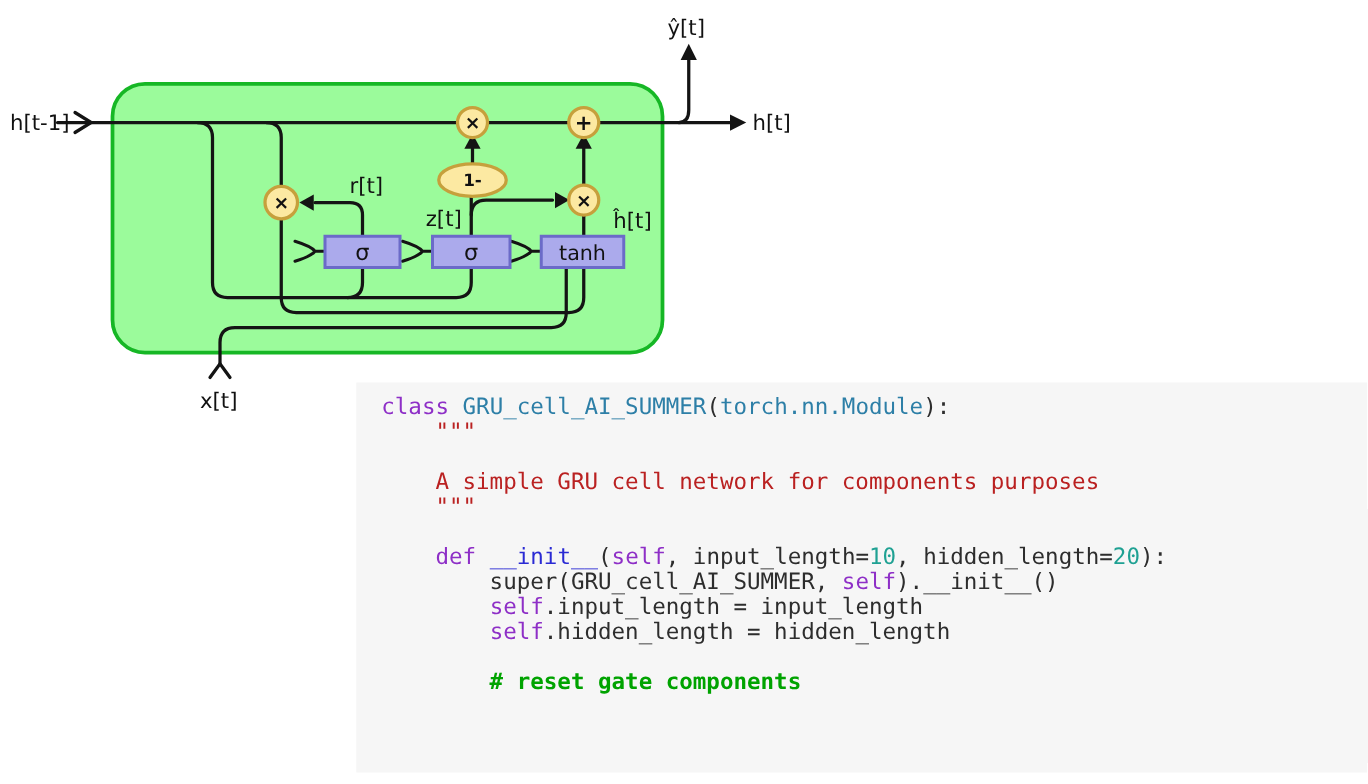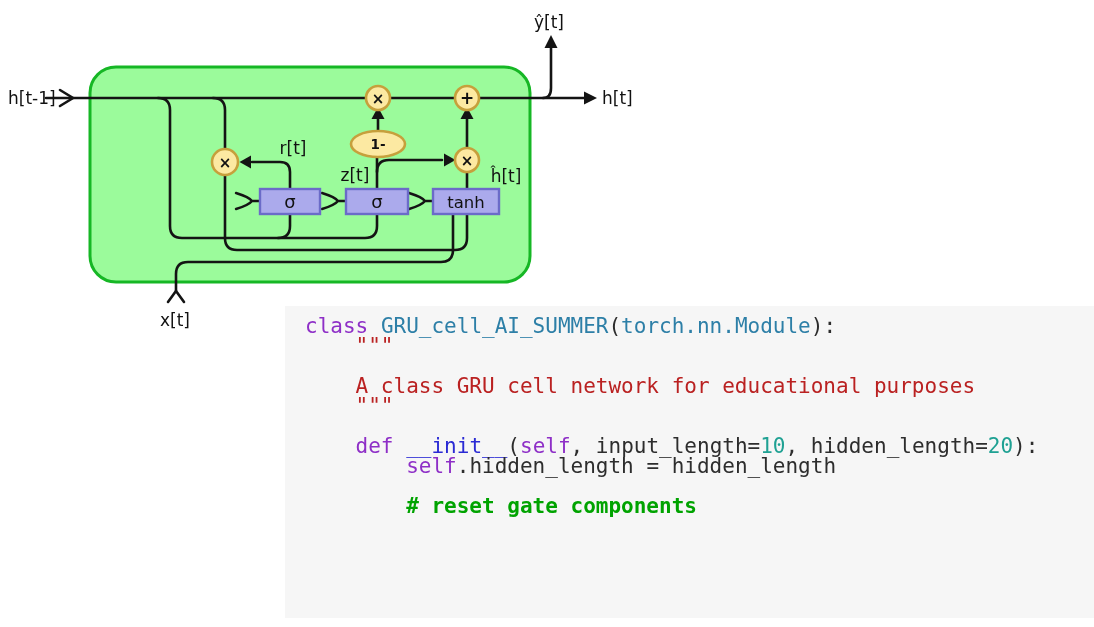--- a/index.html
+++ b/index.html
@@ -16,21 +16,21 @@
   .wire{fill:none;stroke:var(--wire);stroke-width:2.6;stroke-linecap:round;}
   .thin{stroke-width:2.4;}
   .ah{fill:var(--wire);stroke:none;}
   .node{fill:var(--node-fill);stroke:var(--node-stroke);stroke-width:2.6;}
   .gate{fill:var(--gate-fill);stroke:var(--gate-stroke);stroke-width:2.4;}
   .dlabel{font-family:"DejaVu Sans",sans-serif;font-size:17px;fill:#111;}
   .nodetext{font-family:"DejaVu Sans",sans-serif;font-weight:bold;fill:#111;}
   .gatetext{font-family:"DejaVu Sans",sans-serif;fill:#111;}
   .code-block{position:absolute;left:285px;top:306px;width:809px;height:312px;
               background:var(--code-bg);padding:10px 0 0 20px;box-sizing:border-box;
-              font-family:"DejaVu Sans Mono",monospace;font-size:21px;color:var(--d);}
+              font-family:"DejaVu Sans Mono",monospace;font-size:18px;color:var(--d);}
   .code-line{height:20px;line-height:20px;white-space:pre;}
   .tok-kw{color:var(--kw);} .tok-name{color:var(--name);} .tok-fn{color:var(--fn);text-align:center;}
   .tok-slf{color:var(--slf);} .tok-num{color:var(--num);text-align:center;} .tok-str{color:var(--str);}
   .tok-com{color:var(--com);font-weight:bold;} .tok-d{color:var(--d);}
 </style>
 </head>
 <body>
 
 <div class="stage">
 
@@ -110,22 +110,24 @@
     <text class="dlabel" x="175" y="326" text-anchor="middle">x[t]</text>
     <text class="dlabel" x="293" y="154" text-anchor="middle">r[t]</text>
     <text class="dlabel" x="355" y="181" text-anchor="middle">z[t]</text>
     <text class="dlabel" x="506" y="182" text-anchor="middle">ĥ[t]</text>
   </svg>
 
   <div class="code-block" id="code-block">
       <div class="code-line"><span class="tok-kw">class</span><span class="tok-d"> </span><span class="tok-name">GRU_cell_AI_SUMMER</span><span class="tok-d">(</span><span class="tok-name">torch.nn.Module</span><span class="tok-d">):</span></div>
       <div class="code-line"><span class="tok-str">    """</span></div>
       <div class="code-line"></div>
-      <div class="code-line"><span class="tok-str">    A class GRU cell network for educational purposes</span></div>
+      <div class="code-line"><span class="tok-str">    A simple GRU cell network for components purposes</span></div>
       <div class="code-line"><span class="tok-str">    """</span></div>
       <div class="code-line"></div>
       <div class="code-line"><span class="tok-d">    </span><span class="tok-kw">def</span><span class="tok-d"> </span><span class="tok-fn">__init__</span><span class="tok-d">(</span><span class="tok-slf">self</span><span class="tok-d">, input_length=</span><span class="tok-num">10</span><span class="tok-d">, hidden_length=</span><span class="tok-num">20</span><span class="tok-d">):</span></div>
+      <div class="code-line"><span class="tok-d">        super(GRU_cell_AI_SUMMER, </span><span class="tok-slf">self</span><span class="tok-d">).__init__()</span></div>
+      <div class="code-line"><span class="tok-d">        </span><span class="tok-slf">self</span><span class="tok-d">.input_length = input_length</span></div>
       <div class="code-line"><span class="tok-d">        </span><span class="tok-slf">self</span><span class="tok-d">.hidden_length = hidden_length</span></div>
       <div class="code-line"></div>
       <div class="code-line"><span class="tok-com">        # reset gate components</span></div>
     </div>
 
 </div>
 
 </body></html>

